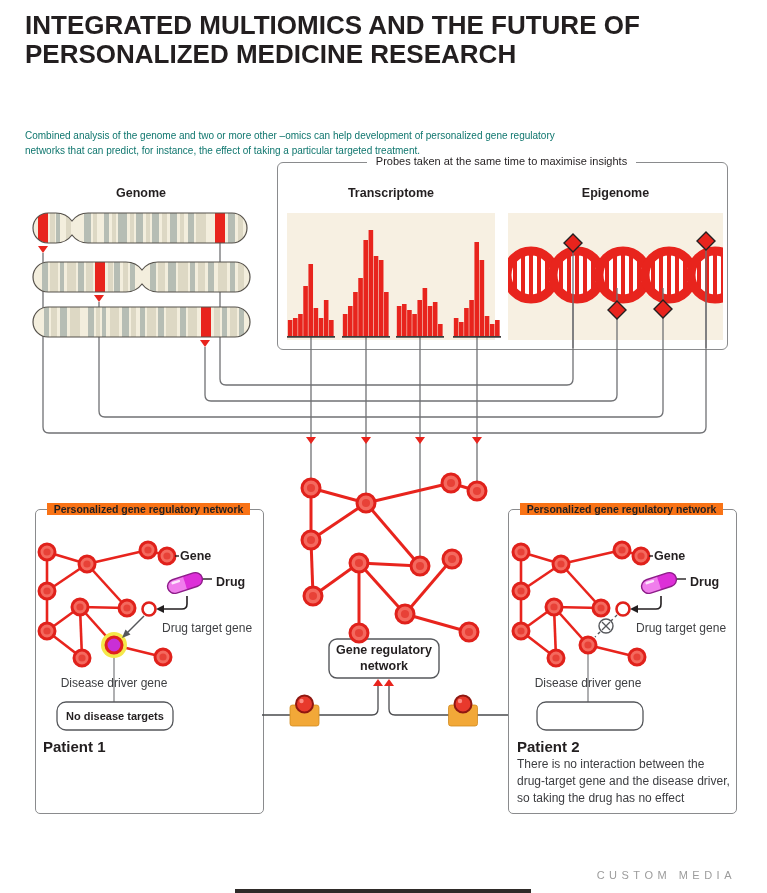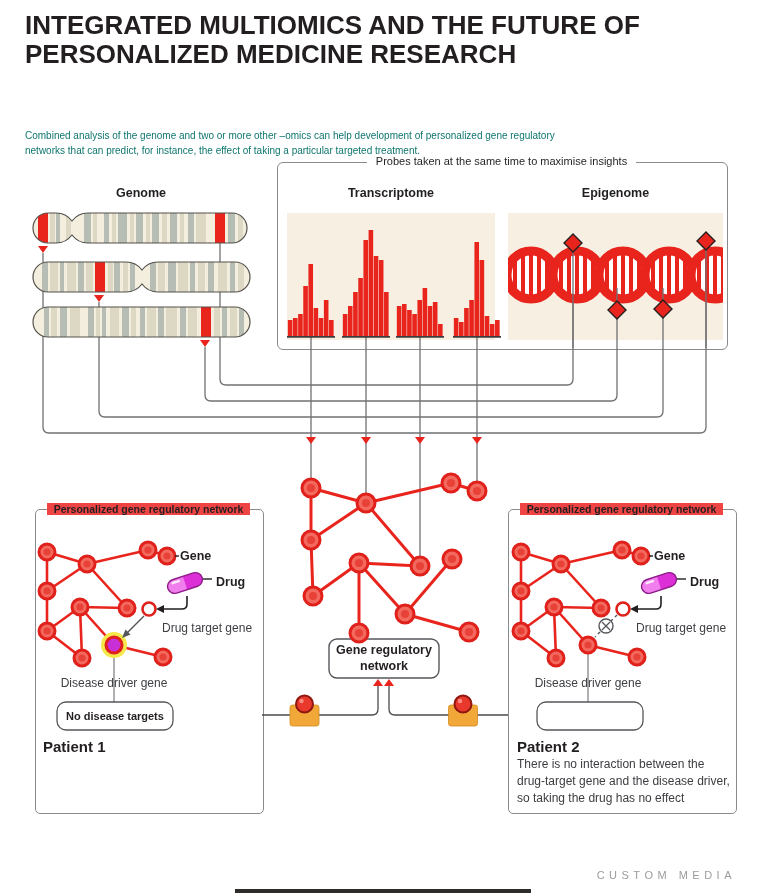--- a/index.html
+++ b/index.html
@@ -13,21 +13,21 @@
   .panel-cream{background:#f7f0e2;z-index:0;}
   .probes-box{left:277px;top:162px;width:449px;height:186px;border:1.2px solid #8a8b8d;
               border-radius:6px;z-index:0;}
   .probes-label{left:277px;top:155px;width:449px;text-align:center;font-size:11px;z-index:3;}
   .probes-label span{background:#fff;padding:0 9px;font-weight:500;}
   .sec-label{font-size:12.5px;font-weight:700;text-align:center;z-index:3;}
   .svg-layer{left:0;top:0;z-index:2;}
   .txt{z-index:3;}
   .patient-panel{border:1.2px solid #8a8b8d;border-radius:5px;z-index:0;}
   .ppanel-label{text-align:center;font-size:10.5px;font-weight:600;z-index:3;}
-  .ppanel-label span{background:#ef4444;padding:0 7px;}
+  .ppanel-label span{background:#f97316;padding:0 7px;}
   .legend-bold{font-size:12.5px;font-weight:700;color:#231f20;}
   .legend-plain{font-size:12px;color:#3f4043;}
   .symptoms-txt{display:flex;align-items:center;justify-content:center;
                 font-size:11px;font-weight:700;z-index:3;}
   .grn-label{display:flex;align-items:center;justify-content:center;text-align:center;
              font-size:12.5px;font-weight:700;line-height:1.25;z-index:3;}
   .pname{font-size:15px;font-weight:700;z-index:3;}
   .pdesc{font-size:12px;line-height:1.4;color:#3c3d40;z-index:3;}
   .logo{right:30px;top:844px;text-align:right;z-index:3;font-family:"Liberation Serif", serif;}
   .logo .nat{color:#d0301e;font-size:21px;font-weight:700;}

